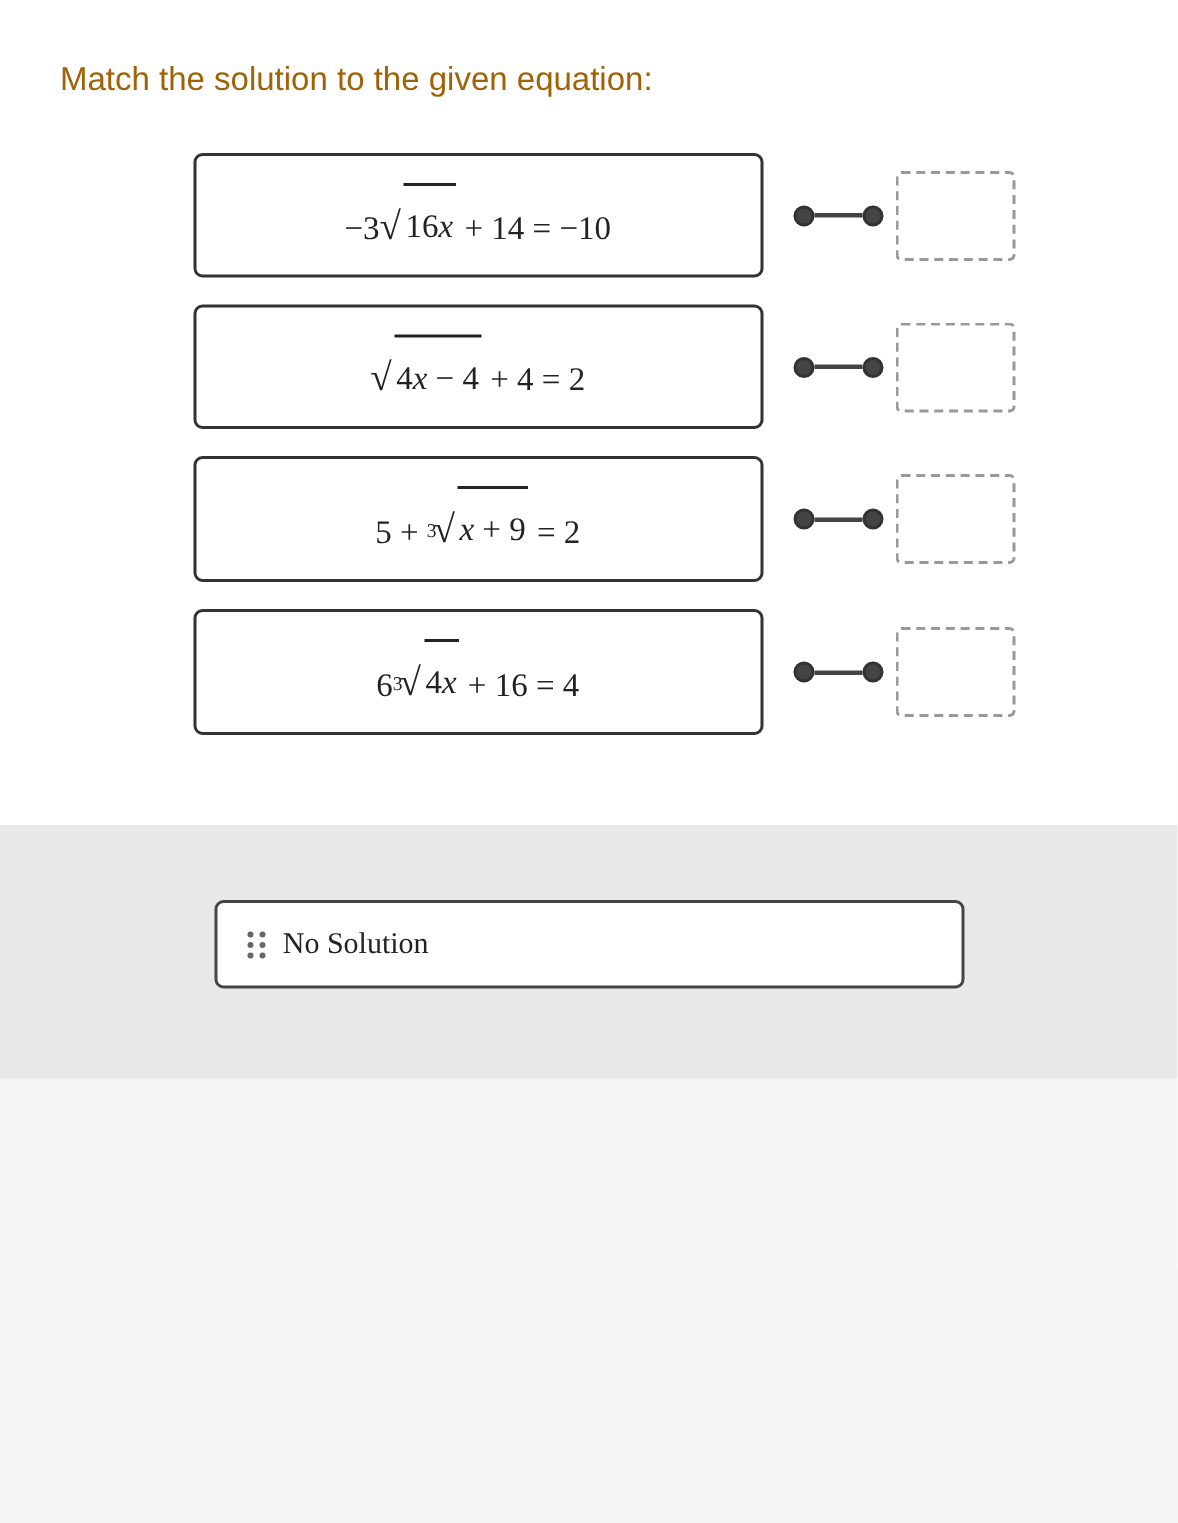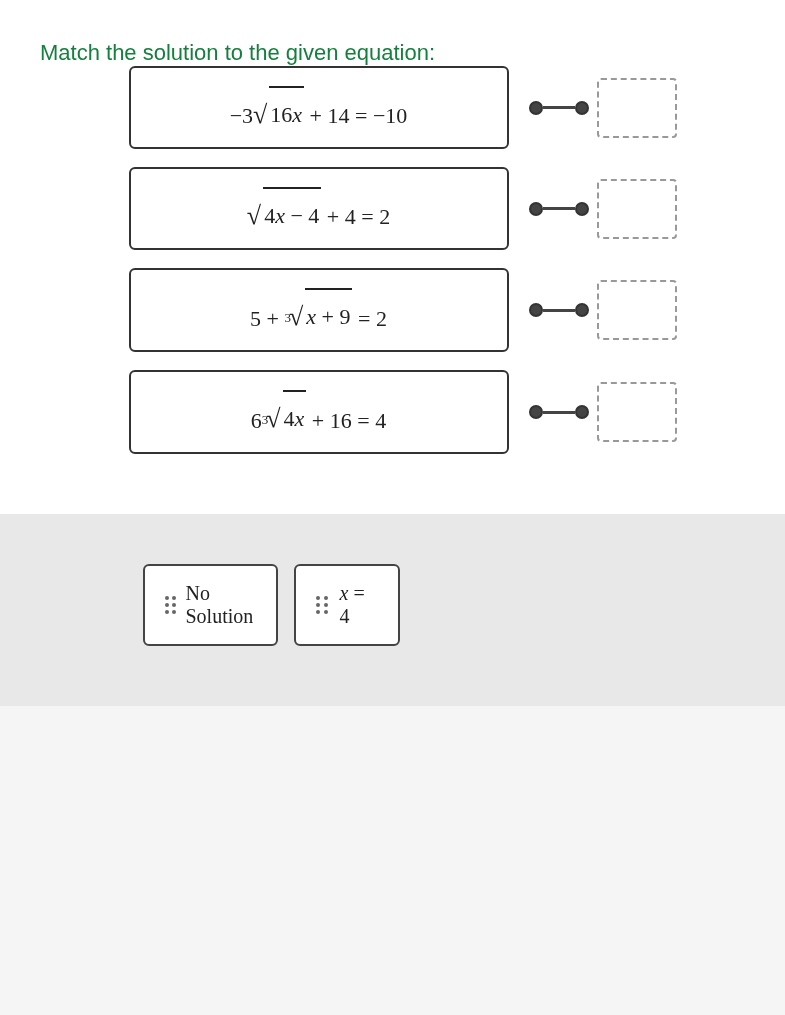--- a/index.html
+++ b/index.html
@@ -14,21 +14,22 @@
     }
 
     .top-section {
       background: #ffffff;
       padding: 40px 40px 60px 40px;
     }
 
     .instruction {
       font-family: Arial, sans-serif;
       font-size: 22px;
-      color: #15803d;
+      color: #a16207;
+      margin-bottom: 36px;
     }
 
     .equations-area {
       display: flex;
       flex-direction: column;
       gap: 18px;
       padding-left: 20px;
       align-items: center;
     }
 
@@ -118,21 +119,21 @@
     }
 
     
     .bottom-section {
       background: #e8e8e8;
       padding: 50px 60px 60px 60px;
     }
 
     .answers-grid {
       display: grid;
-      grid-template-columns: 1fr 1fr 1fr 1fr;
+      grid-template-columns: 1fr;
       gap: 16px;
       max-width: 500px;
       margin: 0 auto;
       font-family: Liberation Serif, serif;
     }
 
     .answer-box {
       background: #fff;
       border: 2px solid #444;
       border-radius: 6px;
@@ -261,26 +262,15 @@
         <div class="drag-dot"></div>
         <div class="drag-dot"></div>
         <div class="drag-dot"></div>
         <div class="drag-dot"></div>
       </div>
       <span class="answer-text">No Solution</span>
     </div>
 
 
 
-    <div class="answer-box">
-      <div class="drag-dots">
-        <div class="drag-dot"></div>
-        <div class="drag-dot"></div>
-        <div class="drag-dot"></div>
-        <div class="drag-dot"></div>
-        <div class="drag-dot"></div>
-        <div class="drag-dot"></div>
-      </div>
-      <span class="answer-text"><i>x</i> = 4</span>
-    </div>
 
   </div>
 </div>
 
 </body></html>

